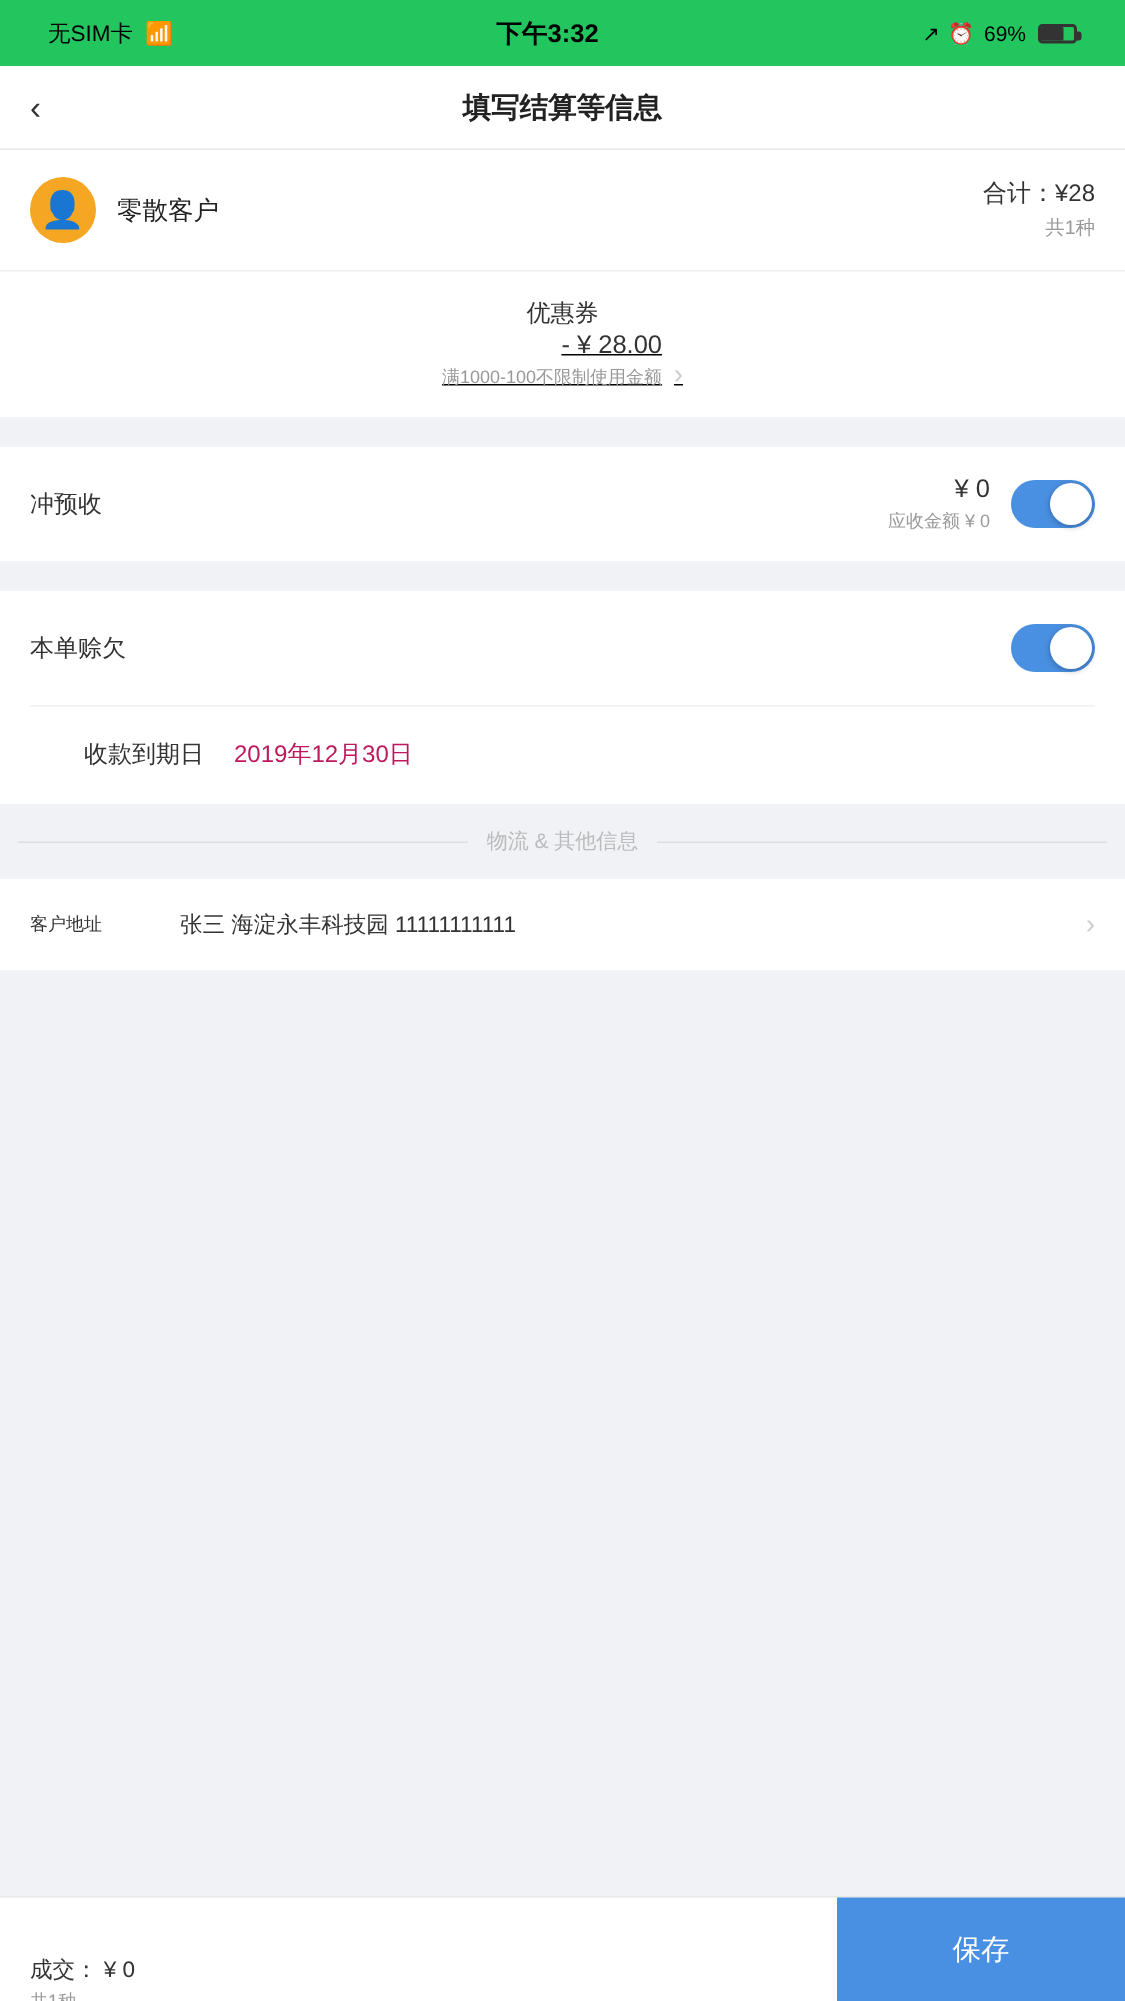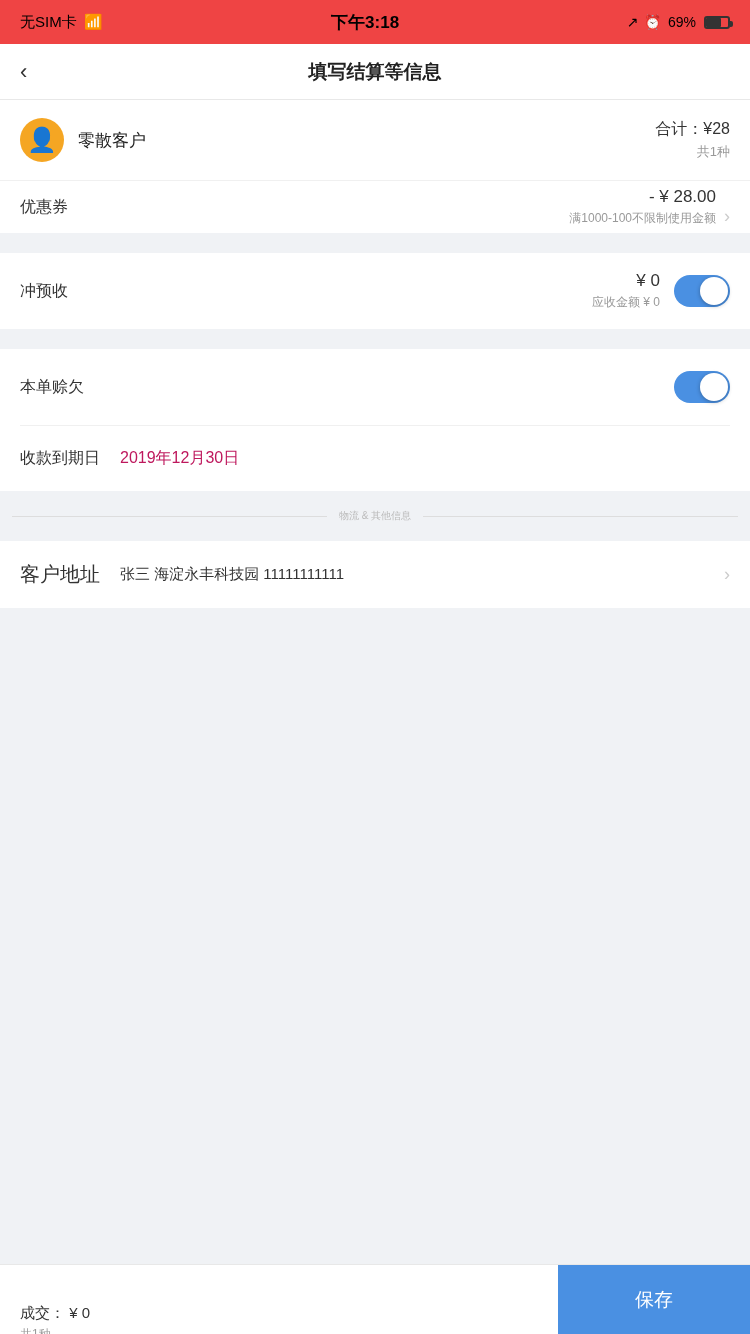--- a/index.html
+++ b/index.html
@@ -9,25 +9,25 @@
       background: #f0f2f5;
       width: 750px;
       min-height: 1334px;
       position: relative;
       overflow-x: hidden;
     }
 
     
     .status-bar {
       height: 44px;
-      background: #ef4444;
-      display: flex;
-      align-items: center;
-      justify-content: space-between;
-      padding: 0 20px;
+      background: #22c55e;
+      display: flex;
+      align-items: center;
+      justify-content: space-between;
+      padding: 0 32px;
       font-size: 15px;
       font-weight: 500;
       text-align: center;
     }
     .status-left { display: flex; align-items: center; gap: 8px; }
     .status-center { font-size: 17px; font-weight: 600; }
     .status-right { display: flex; align-items: center; gap: 6px; font-size: 14px; }
 
     
     .nav-bar {
@@ -76,28 +76,29 @@
     }
     .avatar-icon { font-size: 24px; }
     .customer-name { font-size: 17px; color: #222; font-weight: 500; }
     .customer-right { text-align: right; }
     .total-amount { font-size: 16px; color: #333; }
     .total-count { font-size: 13px; color: #999; margin-top: 3px; }
 
     
     .coupon-row {
       background: #fff;
-      padding: 6px 20px;
+      padding: 18px 20px;
       display: flex;
       align-items: center;
       justify-content: space-between;
       border-top: 1px solid #f0f0f0;
+      flex-direction: column;
     }
     .coupon-label { font-size: 16px; color: #333; }
-    .coupon-right { display: flex; align-items: flex-end; gap: 8px; }
+    .coupon-right { display: flex; align-items: flex-end; gap: 8px; text-decoration: underline; }
     .coupon-info { text-align: right; }
     .coupon-discount { font-size: 17px; color: #333; font-weight: 500; }
     .coupon-desc { font-size: 12px; color: #999; margin-top: 3px; }
     .chevron-right { font-size: 18px; color: #ccc; }
 
     
     .section-divider {
       height: 10px;
       background: #f0f2f5;
     }
@@ -178,52 +179,53 @@
       border-bottom: 1px solid #f0f0f0;
     }
     .debt-label { font-size: 16px; color: #333; }
 
     
     .due-row {
       padding: 22px 0;
       display: flex;
       align-items: flex-start;
       gap: 20px;
+      margin-left: 36px;
     }
     .due-label { font-size: 16px; color: #333; }
     .due-value { font-size: 16px; color: #be185d; }
 
     
     .logistics-divider {
       height: 50px;
       background: #f0f2f5;
       display: flex;
       align-items: center;
       justify-content: center;
       margin-top: 0;
     }
-    .logistics-text { font-size: 10px; color: #bbb; }
+    .logistics-text { font-size: 14px; color: #bbb; }
     .logistics-line {
       flex: 1;
       height: 1px;
       background: #ddd;
       margin: 0 12px;
     }
 
     
     .address-section {
       background: #fff;
       padding: 20px;
     }
     .address-row {
       display: flex;
       align-items: center;
       justify-content: space-between;
     }
-    .address-label { font-size: 20px; color: #333; min-width: 80px; }
+    .address-label { font-size: 12px; color: #333; min-width: 80px; }
     .address-value { font-size: 15px; color: #333; flex: 1; margin-left: 20px; }
 
     
     .empty-space {
       height: 200px;
       background: #f0f2f5;
     }
 
     
     .bottom-bar {
@@ -298,21 +300,21 @@
     }
   </style>
 </head>
 <body>
 
 <div class="status-bar">
   <div class="status-left">
     <span>无SIM卡</span>
     <span>📶</span>
   </div>
-  <div class="status-center">下午3:18</div>
+  <div class="status-center">下午3:32</div>
   <div class="status-right">
     <span>↗</span>
     <span>⏰</span>
     <span>69%</span>
     <div class="battery">
       <div class="battery-fill"></div>
     </div>
   </div>
 </div>
 

